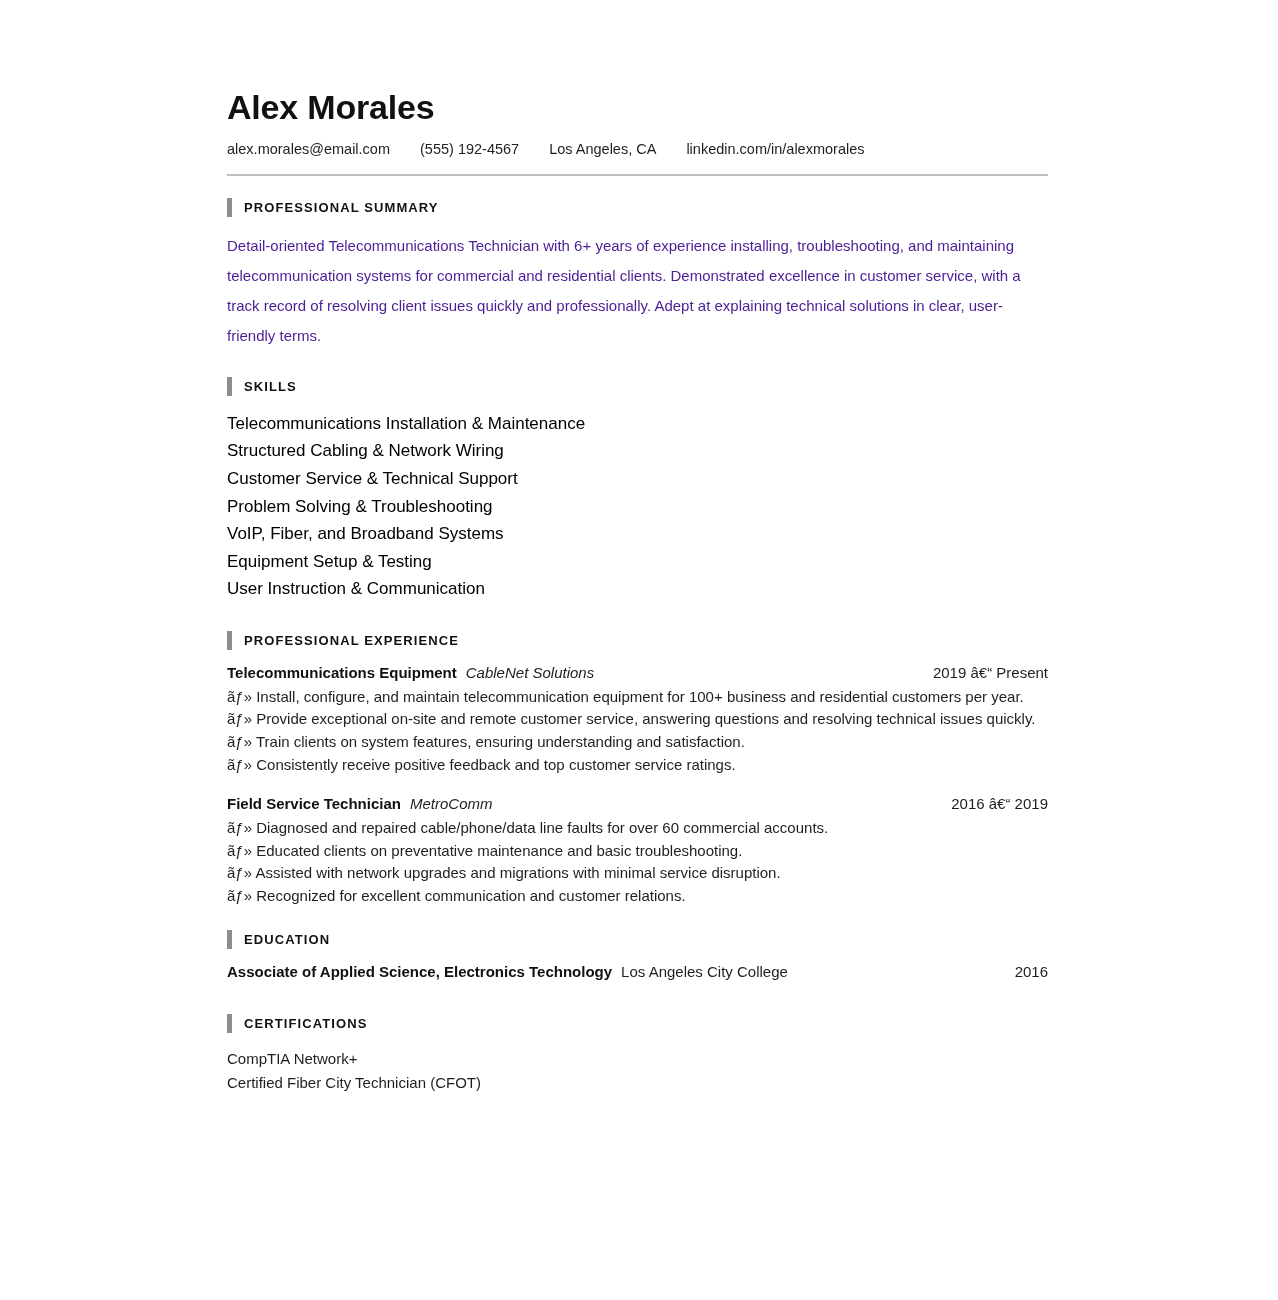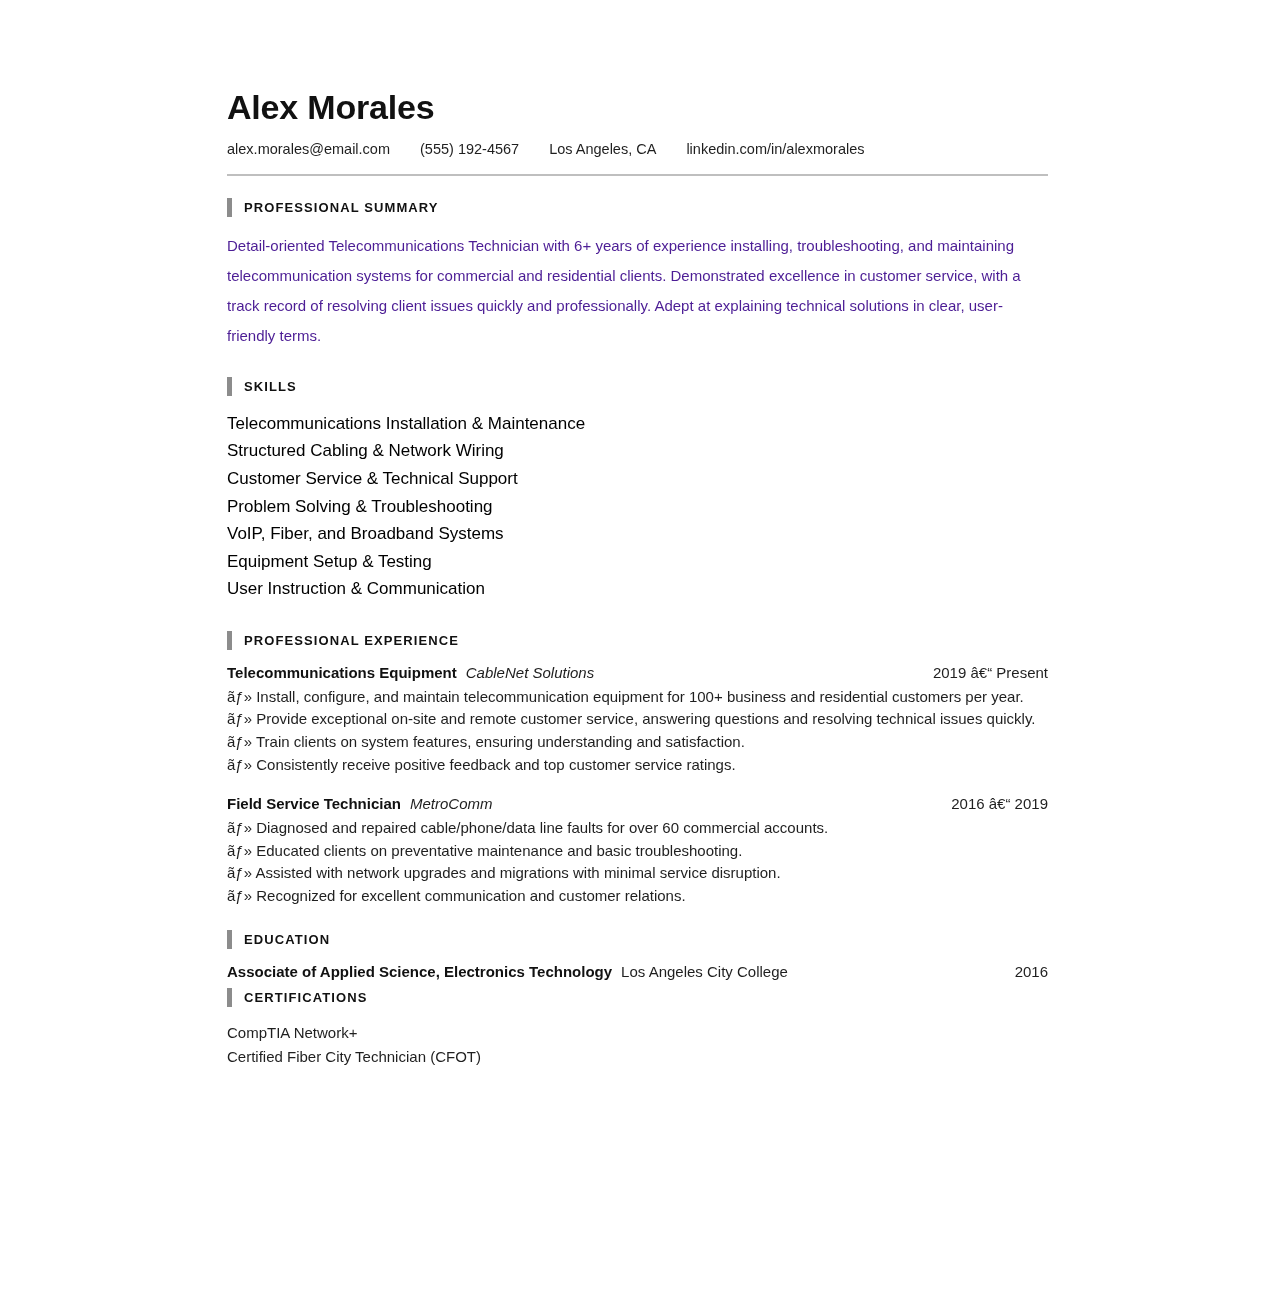--- a/index.html
+++ b/index.html
@@ -161,21 +161,21 @@
   .bullet-mark {
     font-style: normal;
   }
 
   
   .edu-row {
     display: flex;
     align-items: baseline;
     justify-content: space-between;
     width: 821px;
-    margin-bottom: 8px;
+    margin-bottom: 34px;
   }
   .edu-left {
     display: flex;
     align-items: baseline;
     white-space: nowrap;
   }
   .edu-degree {
     font-size: 15px;
     font-weight: bold;
     color: #111111;

